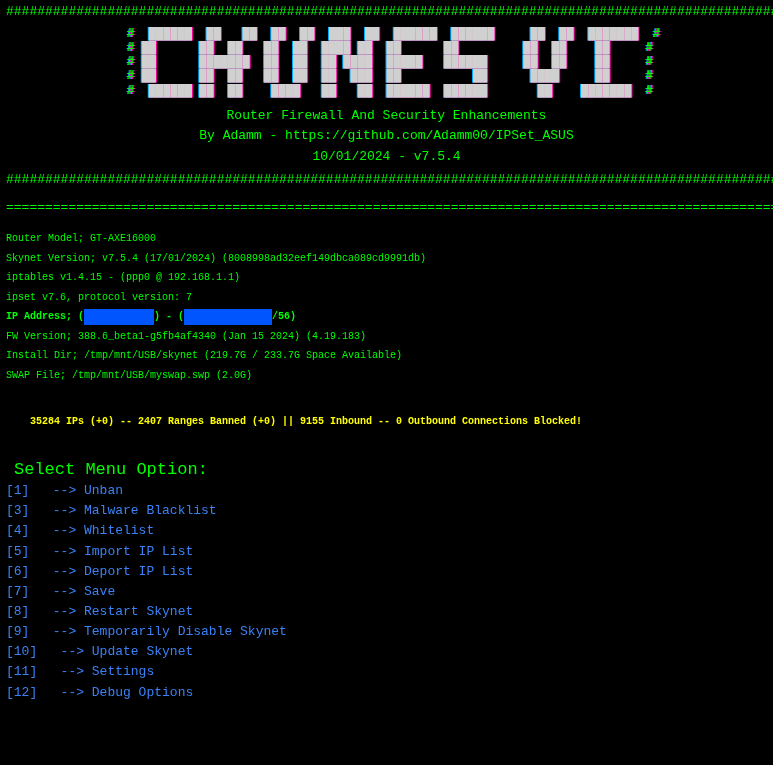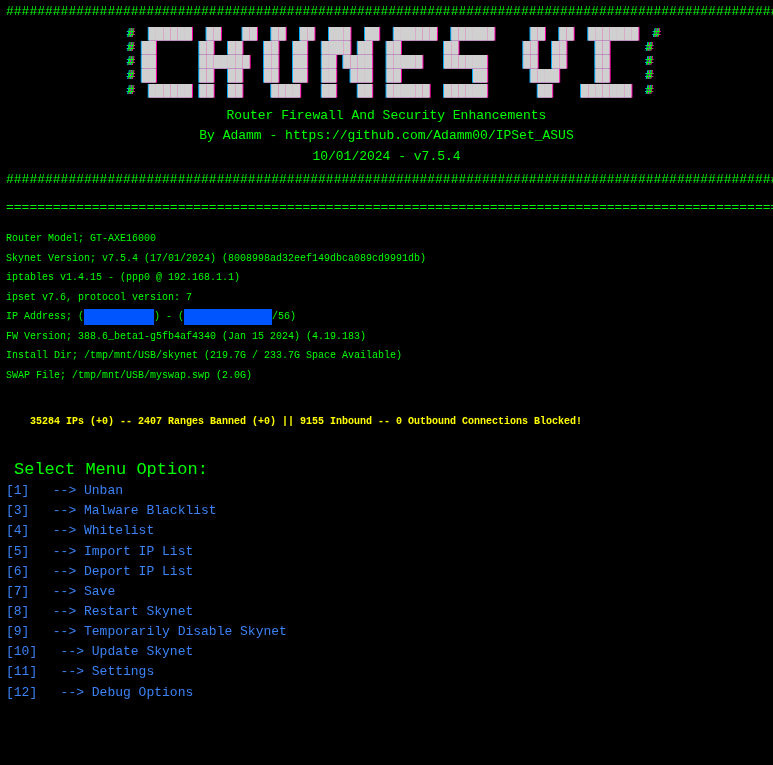--- a/index.html
+++ b/index.html
@@ -133,21 +133,21 @@
 
   <div class="spacer"></div>
   <pre class="divider">==============================================================================================================================</pre>
   <div class="spacer"></div>
 
   <div>
     <div class="info-block">Router Model; GT-AXE16000</div>
     <div class="info-block">Skynet Version; v7.5.4 (17/01/2024) (8008998ad32eef149dbca089cd9991db)</div>
     <div class="info-block">iptables v1.4.15 - (ppp0 @ 192.168.1.1)</div>
     <div class="info-block">ipset v7.6, protocol version: 7</div>
-    <div class="info-block" style="display:flex; align-items:flex-end; white-space:pre;">
+    <div class="info-block" style="display:flex; align-items:flex-end; white-space:pre;font-weight:bold;">
       <span>IP Address; (</span><span style="background:#0055ff; color:#000; padding:0 2px;">           </span><span>) - (</span><span style="background:#0055ff; color:#000; padding:0 2px;">              </span><span>/56)</span>
     </div>
     <div class="info-block">FW Version; 388.6_beta1-g5fb4af4340 (Jan 15 2024) (4.19.183)</div>
     <div class="info-block">Install Dir; /tmp/mnt/USB/skynet (219.7G / 233.7G Space Available)</div>
     <div class="info-block">SWAP File; /tmp/mnt/USB/myswap.swp (2.0G)</div>
   </div>
 
   <div class="spacer"></div>
 
   <div class="status-line">

